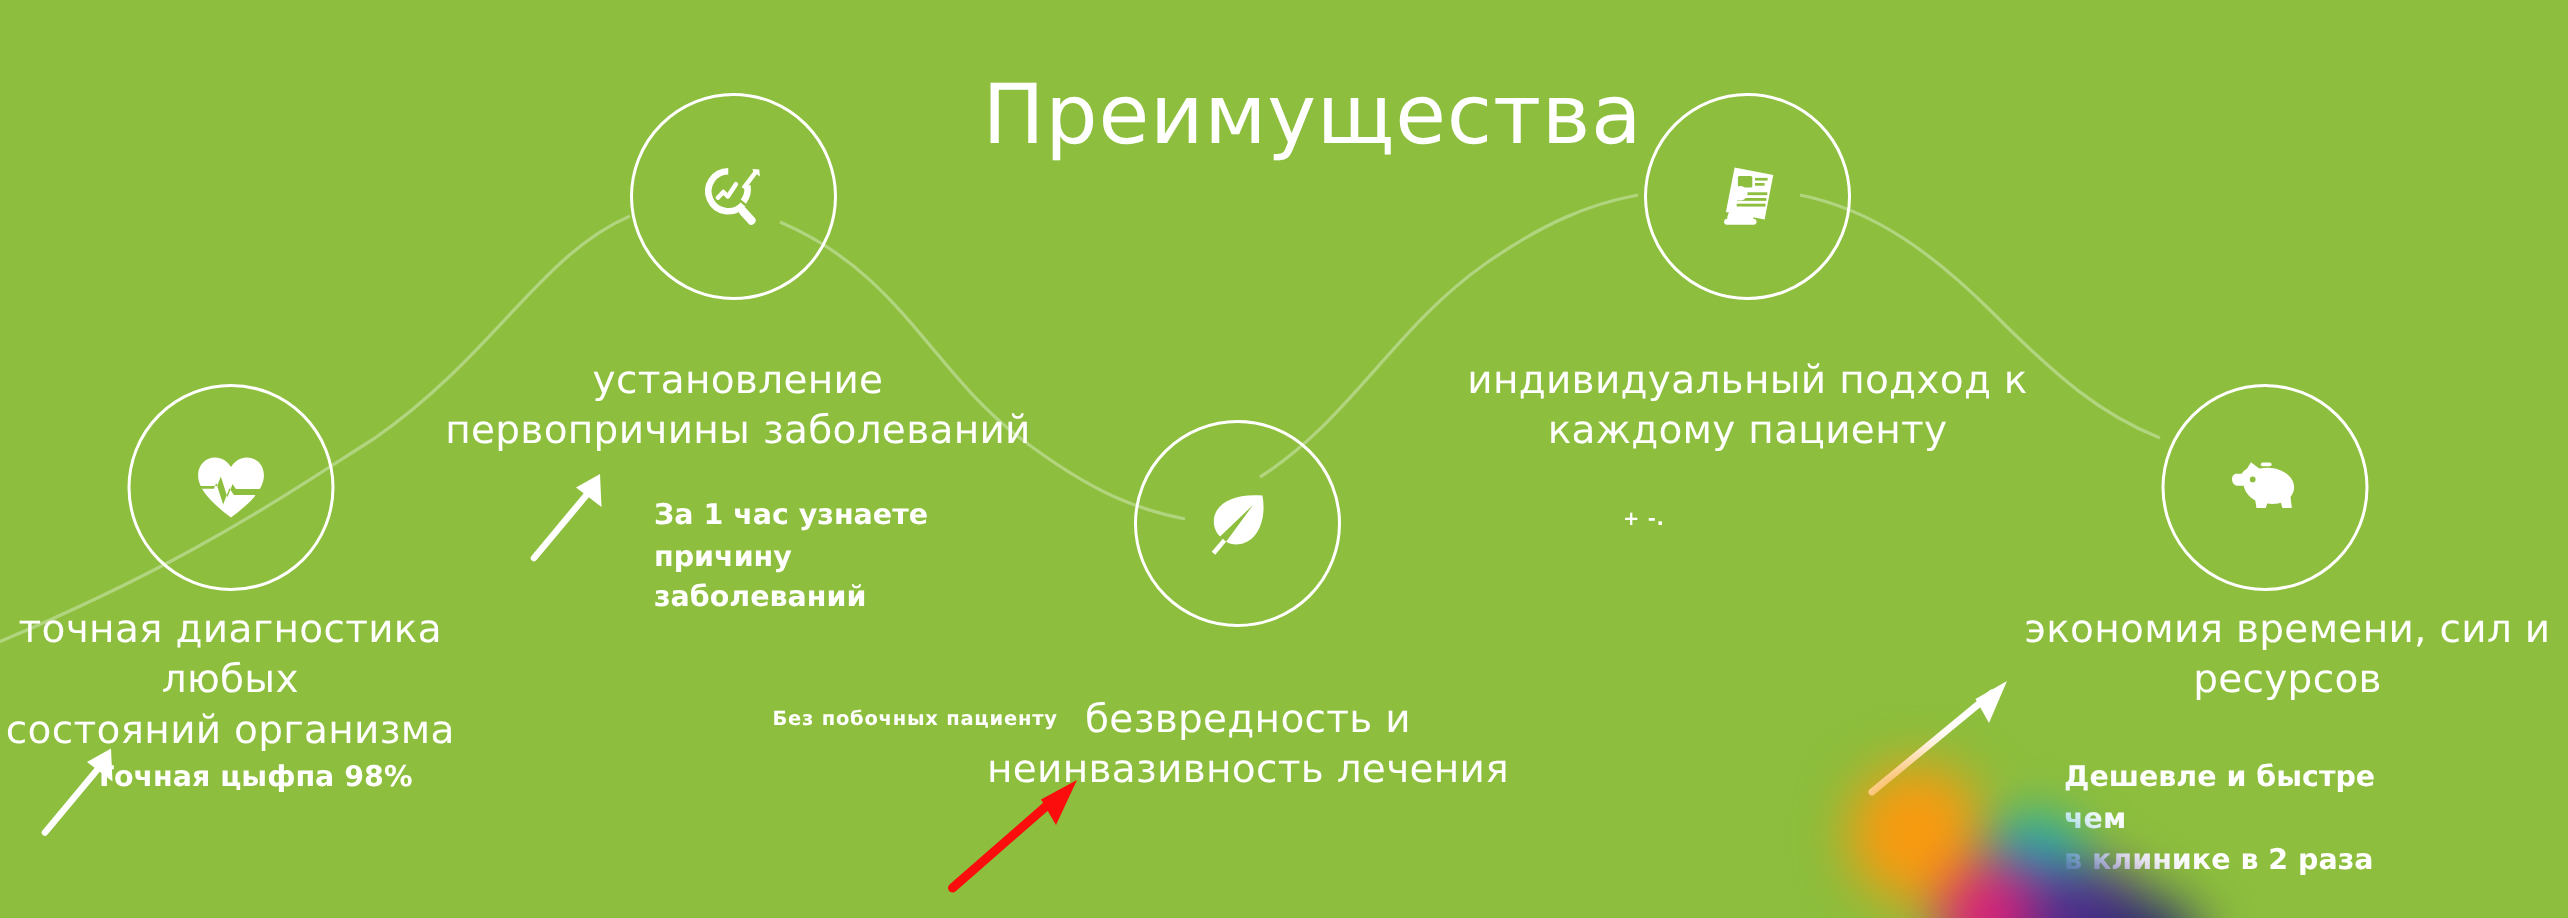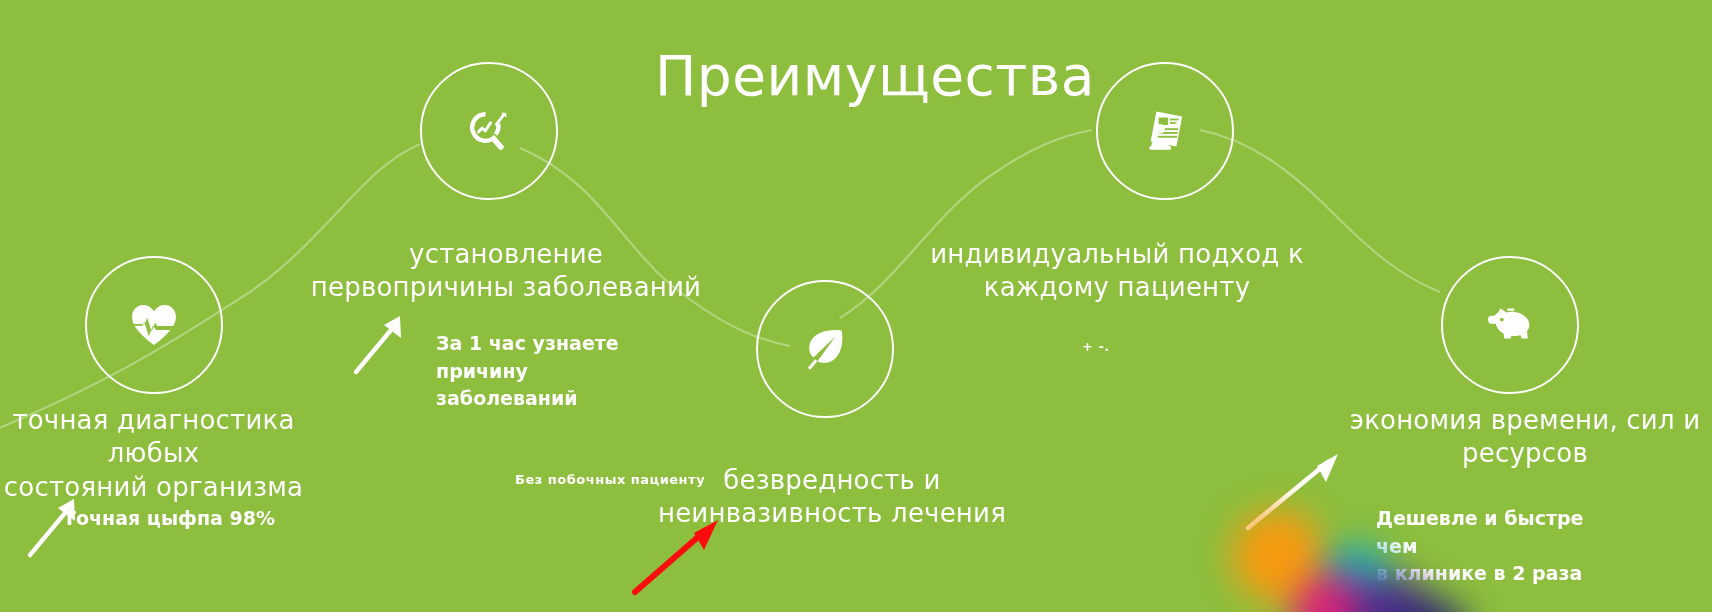--- a/index.html
+++ b/index.html
@@ -92,21 +92,21 @@
     <span>
       <svg width="48" height="48" viewBox="0 0 48 48" xmlns="http://www.w3.org/2000/svg">
         <path fill="none" stroke="#ffffff" stroke-width="4.4" d="M20.5 7.2 a13.3 13.3 0 1 0 9.9 22.2"></path>
         <path fill="none" stroke="#ffffff" stroke-width="4.4" d="M30.6 27.4 a13.3 13.3 0 0 0 2.6 -10.6"></path>
         <rect x="30.4" y="30.2" width="5.6" height="13.6" rx="2.6" fill="#ffffff" transform="rotate(-42 33.2 37)"></rect>
         <path fill="none" stroke="#ffffff" stroke-width="3" stroke-linejoin="round" stroke-linecap="round" d="M13.6 24.8 l3.6 -3.8 l3 3 l5.4 -8.2"></path>
         <path fill="#ffffff" d="M36.6 5.6 l4.6 0.4 l0.4 4.6 l-2 -1.5 l-7.8 10.4 l-2.4 -1.8 l7.8 -10.4 Z"></path>
       </svg>
     </span>
   </div>
-  <div class="caption" style="left:306px;top:238px;width:400px;">установление
+  <div class="caption" style="left:292px;top:238px;width:400px;">установление
 первопричины заболеваний</div>
 
   <div class="node" style="left:756px;top:280px;width:138px;height:138px;">
     <span>
       <svg width="44" height="44" viewBox="0 0 44 44" xmlns="http://www.w3.org/2000/svg">
         <path fill="#ffffff" d="M38.6 3.4 C 24 2 12.6 6 8.2 13.4 c -3.6 6 -2 13.4 2.2 17.2 L 32.4 9.6 l -18 24.6 c 5 3 13 2.2 18.2 -3.2 C 38.8 24.6 40.6 13.4 38.6 3.4 Z"></path>
         <path fill="#ffffff" d="M12.2 32.2 l -7.4 8.6 l 2.4 2 l 7.2 -8.6 Z"></path>
       </svg>
     </span>
   </div>
@@ -126,21 +126,21 @@
           <rect x="15.8" y="27.8" width="19.2" height="1.9"></rect>
         </g>
         <g>
           <path fill="#ffffff" d="M18.2 25.6 a4.8 4.8 0 1 1 0.1 0 Z"></path>
           <path fill="#ffffff" d="M9.4 38.2 c0 -5 4 -8.4 8.8 -8.4 s8.8 3.4 8.8 8.4 Z"></path>
           <rect x="7.4" y="38" width="21.6" height="3.8" rx="1.6" fill="#ffffff"></rect>
         </g>
       </svg>
     </span>
   </div>
-  <div class="caption" style="left:922px;top:238px;width:390px;">индивидуальный подход к
+  <div class="caption" style="left:970px;top:238px;width:390px;">индивидуальный подход к
 каждому пациенту</div>
 
   <div class="node" style="left:1441px;top:256px;width:138px;height:138px;">
     <span>
       <svg width="46" height="40" viewBox="0 0 46 40" xmlns="http://www.w3.org/2000/svg">
         <path fill="#ffffff" d="M13.6 3.2 l5.6 4.2 C 21 7 22.8 6.8 24.6 6.8 c 9.8 0 17.8 5.8 17.8 13 0 2.4 -0.9 4.6 -2.4 6.5 l0.9 7.3 -6.3 0 -1 -3.4 c -1.7 0.5 -3.6 0.8 -5.6 0.8 -1.2 0 -2.4 -0.1 -3.5 -0.3 l -1 2.9 -6.2 0 -0.8 -5 C 12.8 26.6 9.6 23 8.8 18.8 L 4.5 18.8 C 2.3 18.8 1 16.6 1 14.4 c 0 -2 1.2 -3.6 3 -3.6 l 3.4 0 c 1 -1.4 2.3 -2.6 3.8 -3.6 Z"></path>
         <circle cx="14.8" cy="14.6" r="1.9" fill="#8dbe3d"></circle>
         <rect x="20.2" y="3.4" width="7.2" height="2.4" rx="1.2" fill="#ffffff"></rect>
       </svg>
     </span>

